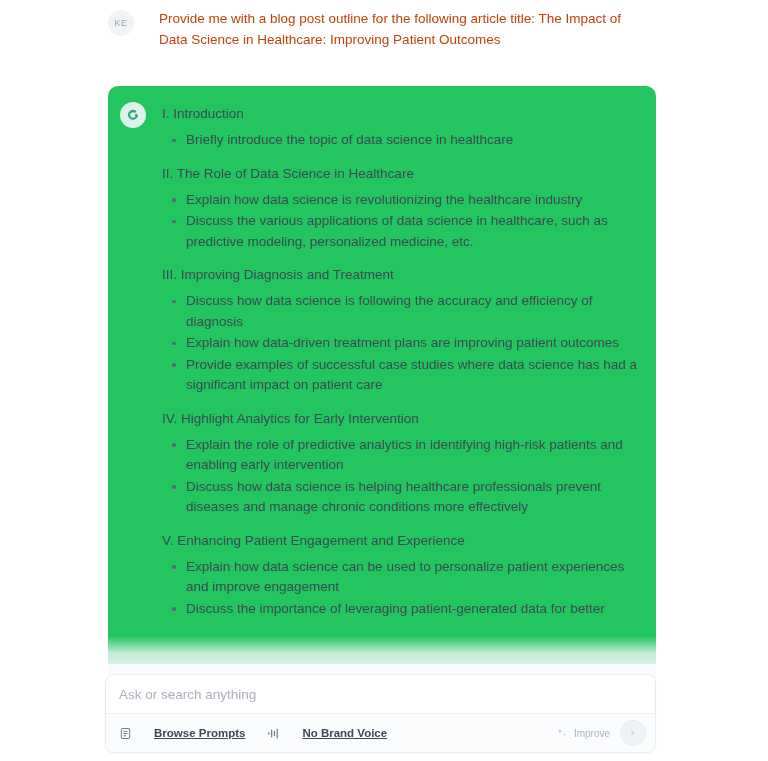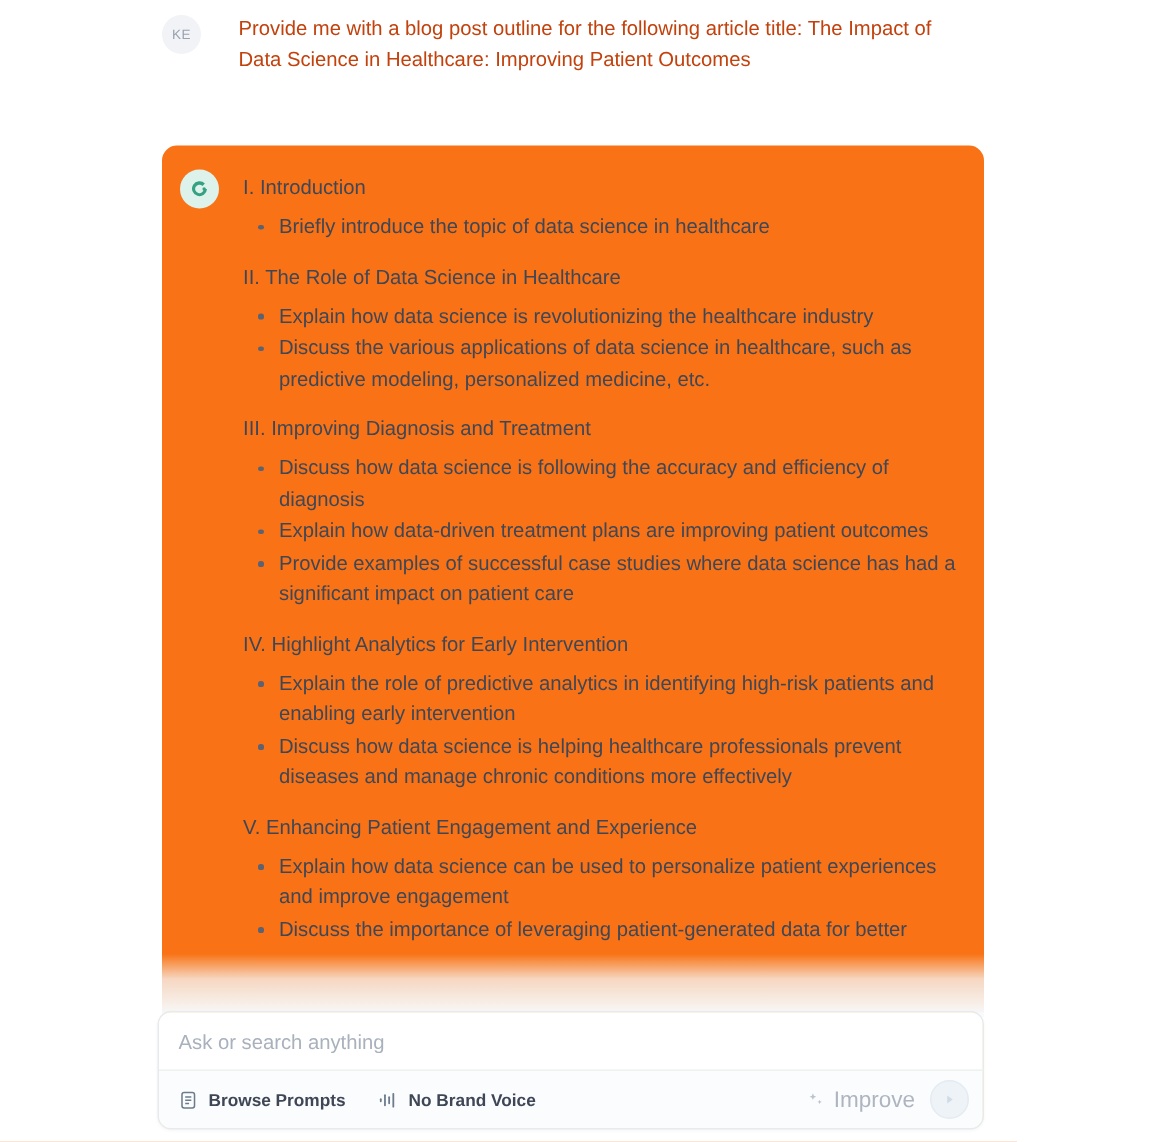--- a/index.html
+++ b/index.html
@@ -57,24 +57,24 @@
     font-size: 13.5px;
     line-height: 21px;
     color: #c2410c;
     max-width: 470px;
   }
 
   
   .assistant-msg {
     position: absolute;
     left: 108px;
-    top: 97px;
+    top: 86px;
     width: 548px;
     height: 578px;
-    background: #f97316;
+    background: #22c55e;
     border-radius: 10px 10px 0 0;
     overflow: hidden;
     padding: 0;
     box-sizing: border-box;
   }
   .assistant-inner {
     position: relative;
     padding: 17px 0 0 0;
   }
   .bot-avatar {
@@ -176,38 +176,39 @@
   .composer-toolbar {
     height: 38px;
     display: flex;
     align-items: center;
     padding: 0 9px 0 13px;
     border-top: 1px solid #eef1f4;
     background: #fbfcfd;
   }
   .tool-btn {
     display: flex;
-    align-items: flex-end;
-    gap: 7px;
+    align-items: center;
+    gap: 22px;
     font-size: 11.5px;
     font-weight: bold;
     color: #3f4756;
     cursor: pointer;
     user-select: none;
     padding: 3px 0;
+    text-decoration: underline;
   }
   .tool-btn.spaced { margin-left: 22px; }
   .tool-icon { display: flex; align-items: center; }
   .toolbar-spacer { flex: 1 1 auto; }
 
   .improve-btn {
     display: flex;
     align-items: center;
     gap: 6px;
-    font-size: 15px;
+    font-size: 10px;
     color: #aeb5c0;
     cursor: pointer;
     user-select: none;
     margin-right: 10px;
   }
   .send-btn {
     width: 24px;
     height: 24px;
     border-radius: 50%;
     background: #eef3f7;

